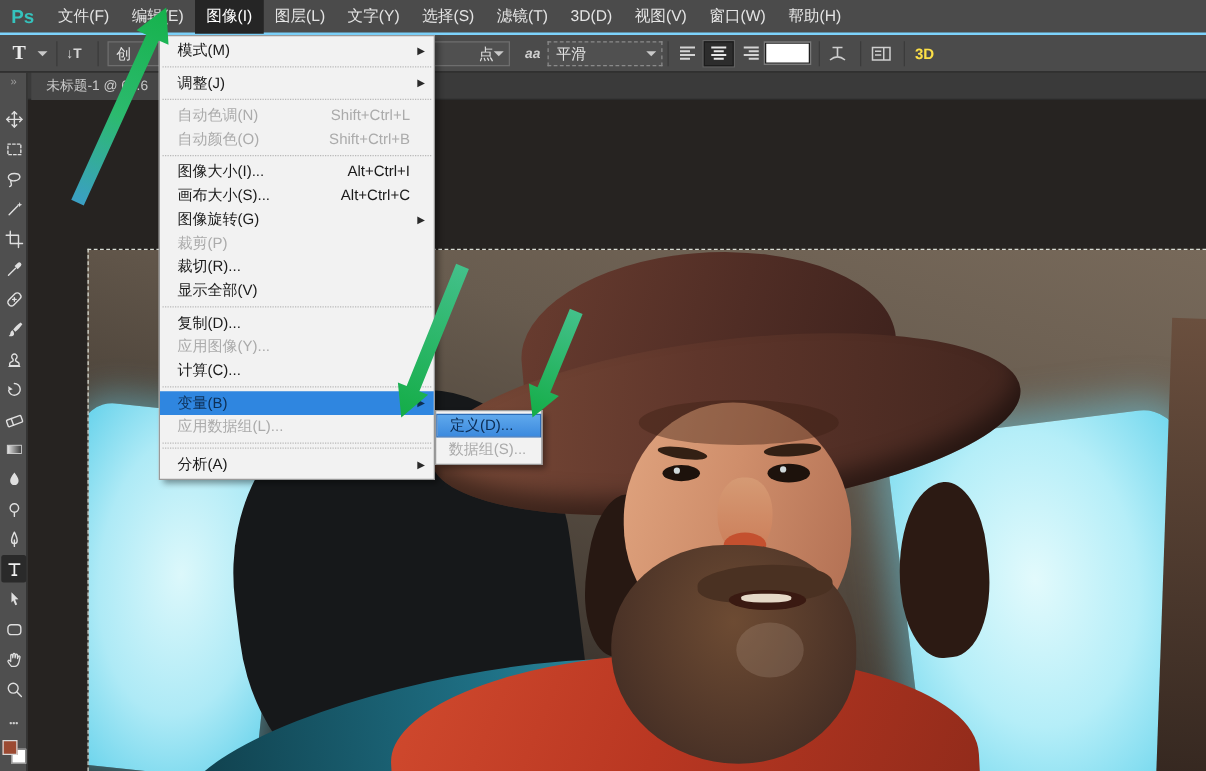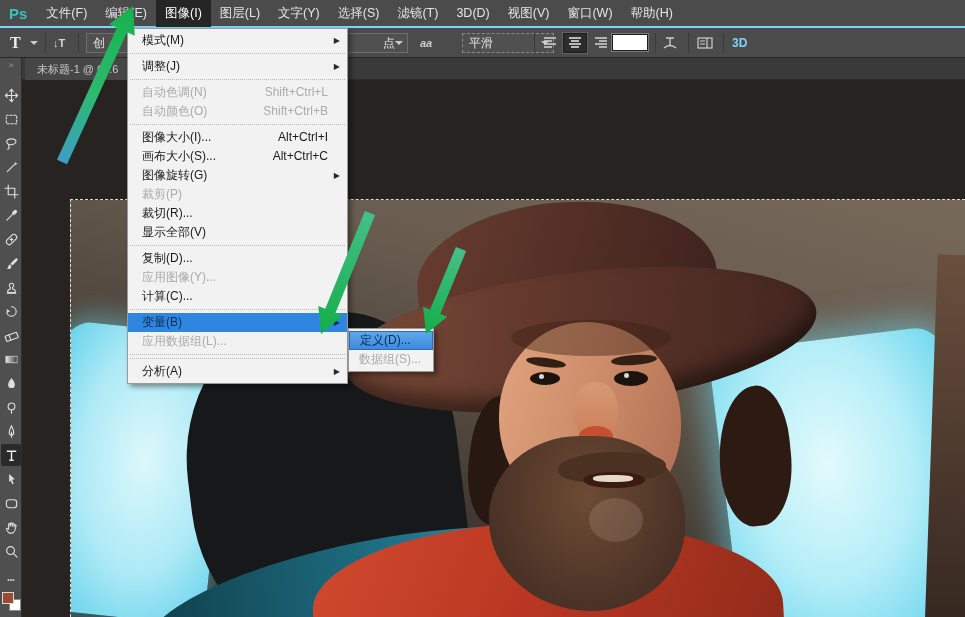--- a/index.html
+++ b/index.html
@@ -346,21 +346,21 @@
       <span class="chev"></span>
     </div>
   <div class="vsep" style="left:45px;"></div>
   <div class="ob" style="left:53px; font-size:11px; font-weight:bold;">↓T</div>
   <div class="vsep" style="left:78px;"></div>
   <div class="combo" style="left:86px; width:74px;"><span>创</span>
        <span class="chev"></span></div>
   <div class="combo" style="left:332px; width:76px; padding-left:50px;">
        <span>点</span><span class="chev"></span></div>
   <div class="ob ob-icon" style="left:420px; font-size:11px; font-weight:bold; font-style:italic;">aa</div>
-  <div class="combo dashed" style="left:438px; width:92px;margin-left:24px;"><span>平滑</span>
+  <div class="combo dashed" style="left:438px; width:92px;"><span>平滑</span>
        <span class="chev"></span></div>
   <div class="vsep" style="left:534px;"></div>
   <div class="alignbtn" style="left:538px;">
     <svg width="16" height="14" viewBox="0 0 16 14">
         <g stroke="#d4d4d4" stroke-width="1.6">
       <path d="M2 2h12M2 5h8M2 8h12M2 11h8"></path>
         </g>
       </svg>
   </div>
   <div class="alignbtn sel" style="left:563px;">
@@ -390,21 +390,21 @@
   <div class="vsep" style="left:688px;"></div>
   <div class="ob" style="left:696px;">
     <svg width="18" height="14" viewBox="0 0 18 14">
         <g stroke="#cfcfcf" stroke-width="1.2" fill="none">
       <rect x="2" y="2" width="14" height="10"></rect>
           <path d="M11 2v10M4 5h5M4 8h5"></path>
         </g>
       </svg>
   </div>
   <div class="vsep" style="left:723px;"></div>
-  <div class="ob" style="left:732px; font-weight:bold; color:#7dd3fc;">3D</div>
+  <div class="ob" style="left:732px; font-weight:bold; color:#fde047;">3D</div>
 </div>
 
 <div class="menu" id="image-menu">
     <div class="menu-item">
       <span class="lbl">模式(M)</span>
       <span class="sub">▶</span>
     </div>
     <div class="menu-sep"></div>
     <div class="menu-item">
       <span class="lbl">调整(J)</span>

